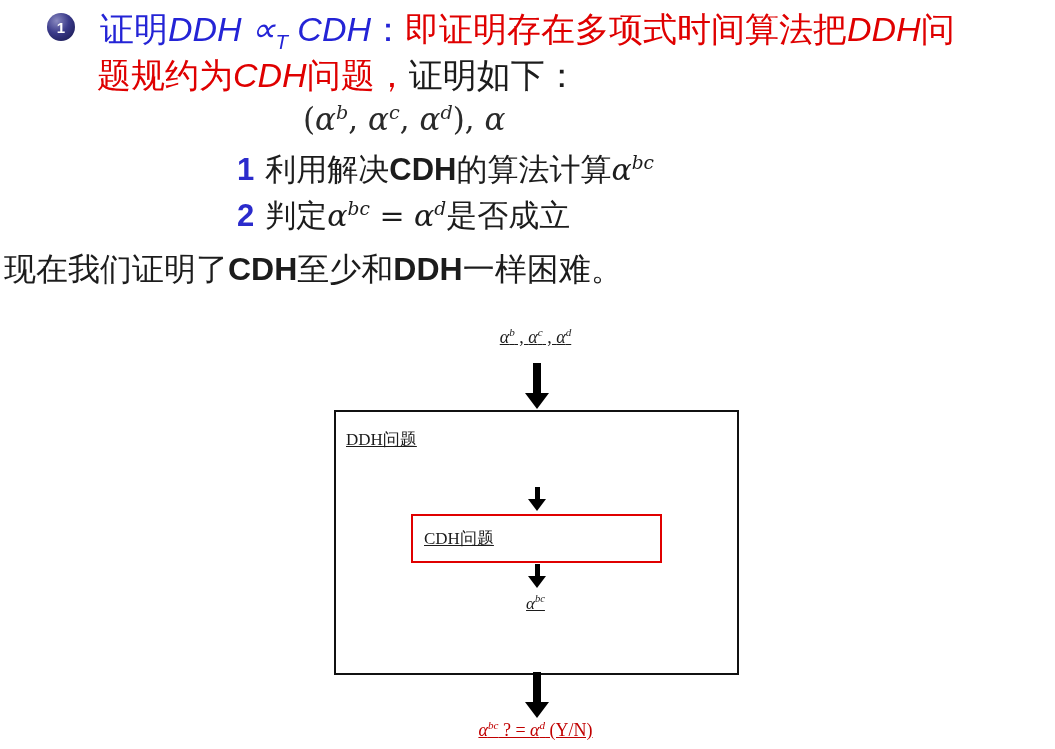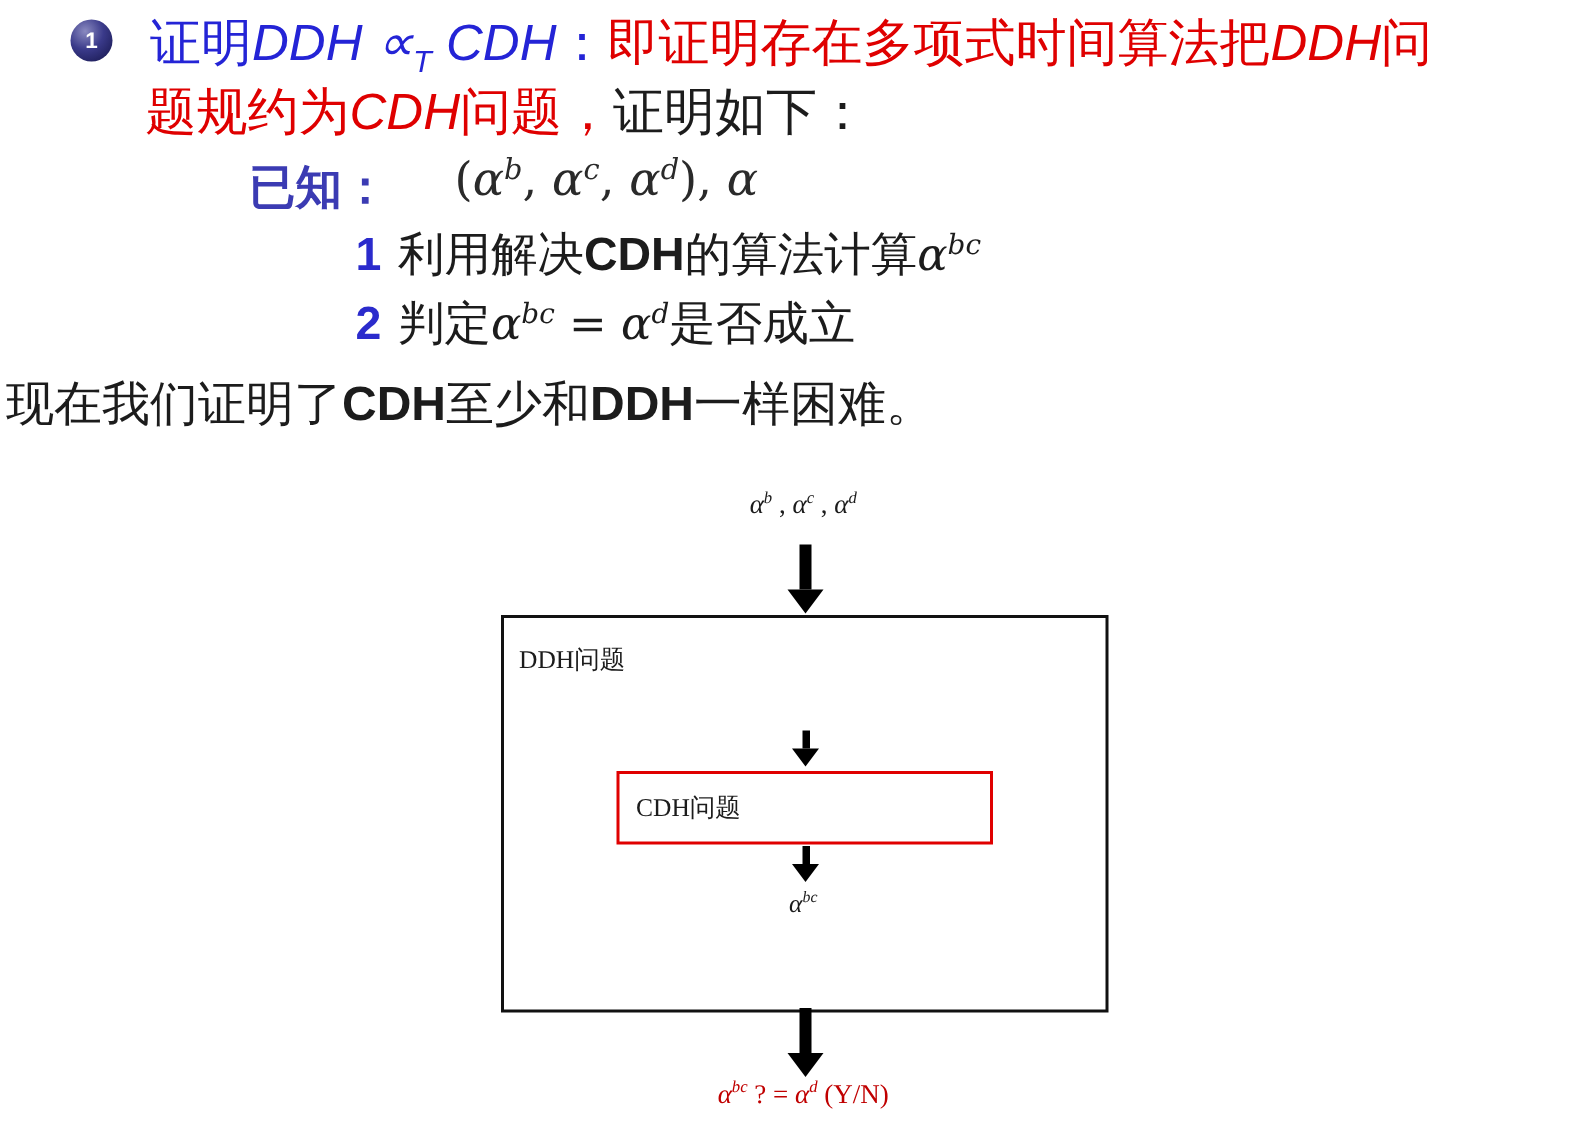--- a/index.html
+++ b/index.html
@@ -34,21 +34,21 @@
   .step{position:absolute;left:237px;font-size:31px;white-space:nowrap;}
   .step .num{color:var(--number_blue,#2b2bcc);font-weight:bold;margin-right:11px;}
   .step .latin{font-weight:bold;}
   .step .math{font-size:30px;}
   .step1{top:149px;}
   .step2{top:195px;}
   
   .conclusion{position:absolute;left:4px;top:248px;font-size:32px;white-space:nowrap;}
   .conclusion .latin{font-weight:bold;}
   
-  .dg{font-family:"Liberation Serif",serif;}
+  .dg{font-family:"Liberation Serif",serif;text-decoration:underline;}
   .dg-center{position:absolute;left:334px;width:403px;text-align:center;white-space:nowrap;}
   .dg-input{top:326px;font-size:18px;}
   .dg-inner-input{top:458px;font-size:17px;}
   .dg-output{top:593px;font-size:17px;}
   .dg-judge{top:628px;font-size:18px;}
   .dg-judge .jp{margin-right:18px;font-style:normal;}
   .dg-final{top:719px;font-size:18px;color:var(--final_red,#c00000);text-align:center;}
   .outer-box{position:absolute;left:334px;top:410px;width:401px;height:261px;border:2px solid #111;background:transparent;}
   .outer-box-label{position:absolute;left:346px;top:428px;font-size:17px;white-space:nowrap;}
   .inner-box{position:absolute;left:411px;top:514px;width:247px;height:45px;border:2px solid var(--box_red,#e00000);}
@@ -72,21 +72,20 @@
 <div class="canvas">
 
   <div class="ball">
     <span>1</span>
   </div>
 
   <div class="tline line1"><span class="blue">证明</span><span class="blue mi">DDH </span><span class="blue mi">∝</span><sub class="blue">T</sub><span class="blue mi"> CDH</span><span class="blue">：</span><span class="red">即证明存在多项式时间算法把</span><span class="red mi">DDH</span><span class="red">问</span></div>
 
   <div class="tline line2"><span class="red">题规约为</span><span class="red mi">CDH</span><span class="red">问题，</span><span class="ink">证明如下：</span></div>
 
-  <div class="known-label">已知：</div>
   <div class="known-formula math"><span class="up">(</span><span>α</span><sup>b</sup><span class="up">, </span><span>α</span><sup>c</sup><span class="up">, </span><span>α</span><sup>d</sup><span class="up">), </span><span>α</span></div>
 
   <div class="step step1"><span class="num">1</span><span>利用解决</span><span class="latin">CDH</span><span>的算法计算</span><span class="math"><span>α</span><sup>bc</sup></span></div>
 
   <div class="step step2"><span class="num">2</span><span>判定</span><span class="math"><span>α</span><sup>bc</sup><span class="up"> = </span><span>α</span><sup>d</sup></span><span>是否成立</span></div>
 
   <div class="conclusion"><span>现在我们证明了</span><span class="latin">CDH</span><span>至少和</span><span class="latin">DDH</span><span>一样困难。</span></div>
 
   <div class="dg dg-center dg-input math"><span>α</span><sup>b</sup><span class="up"> , </span><span>α</span><sup>c</sup><span class="up"> , </span><span>α</span><sup>d</sup></div>
 

